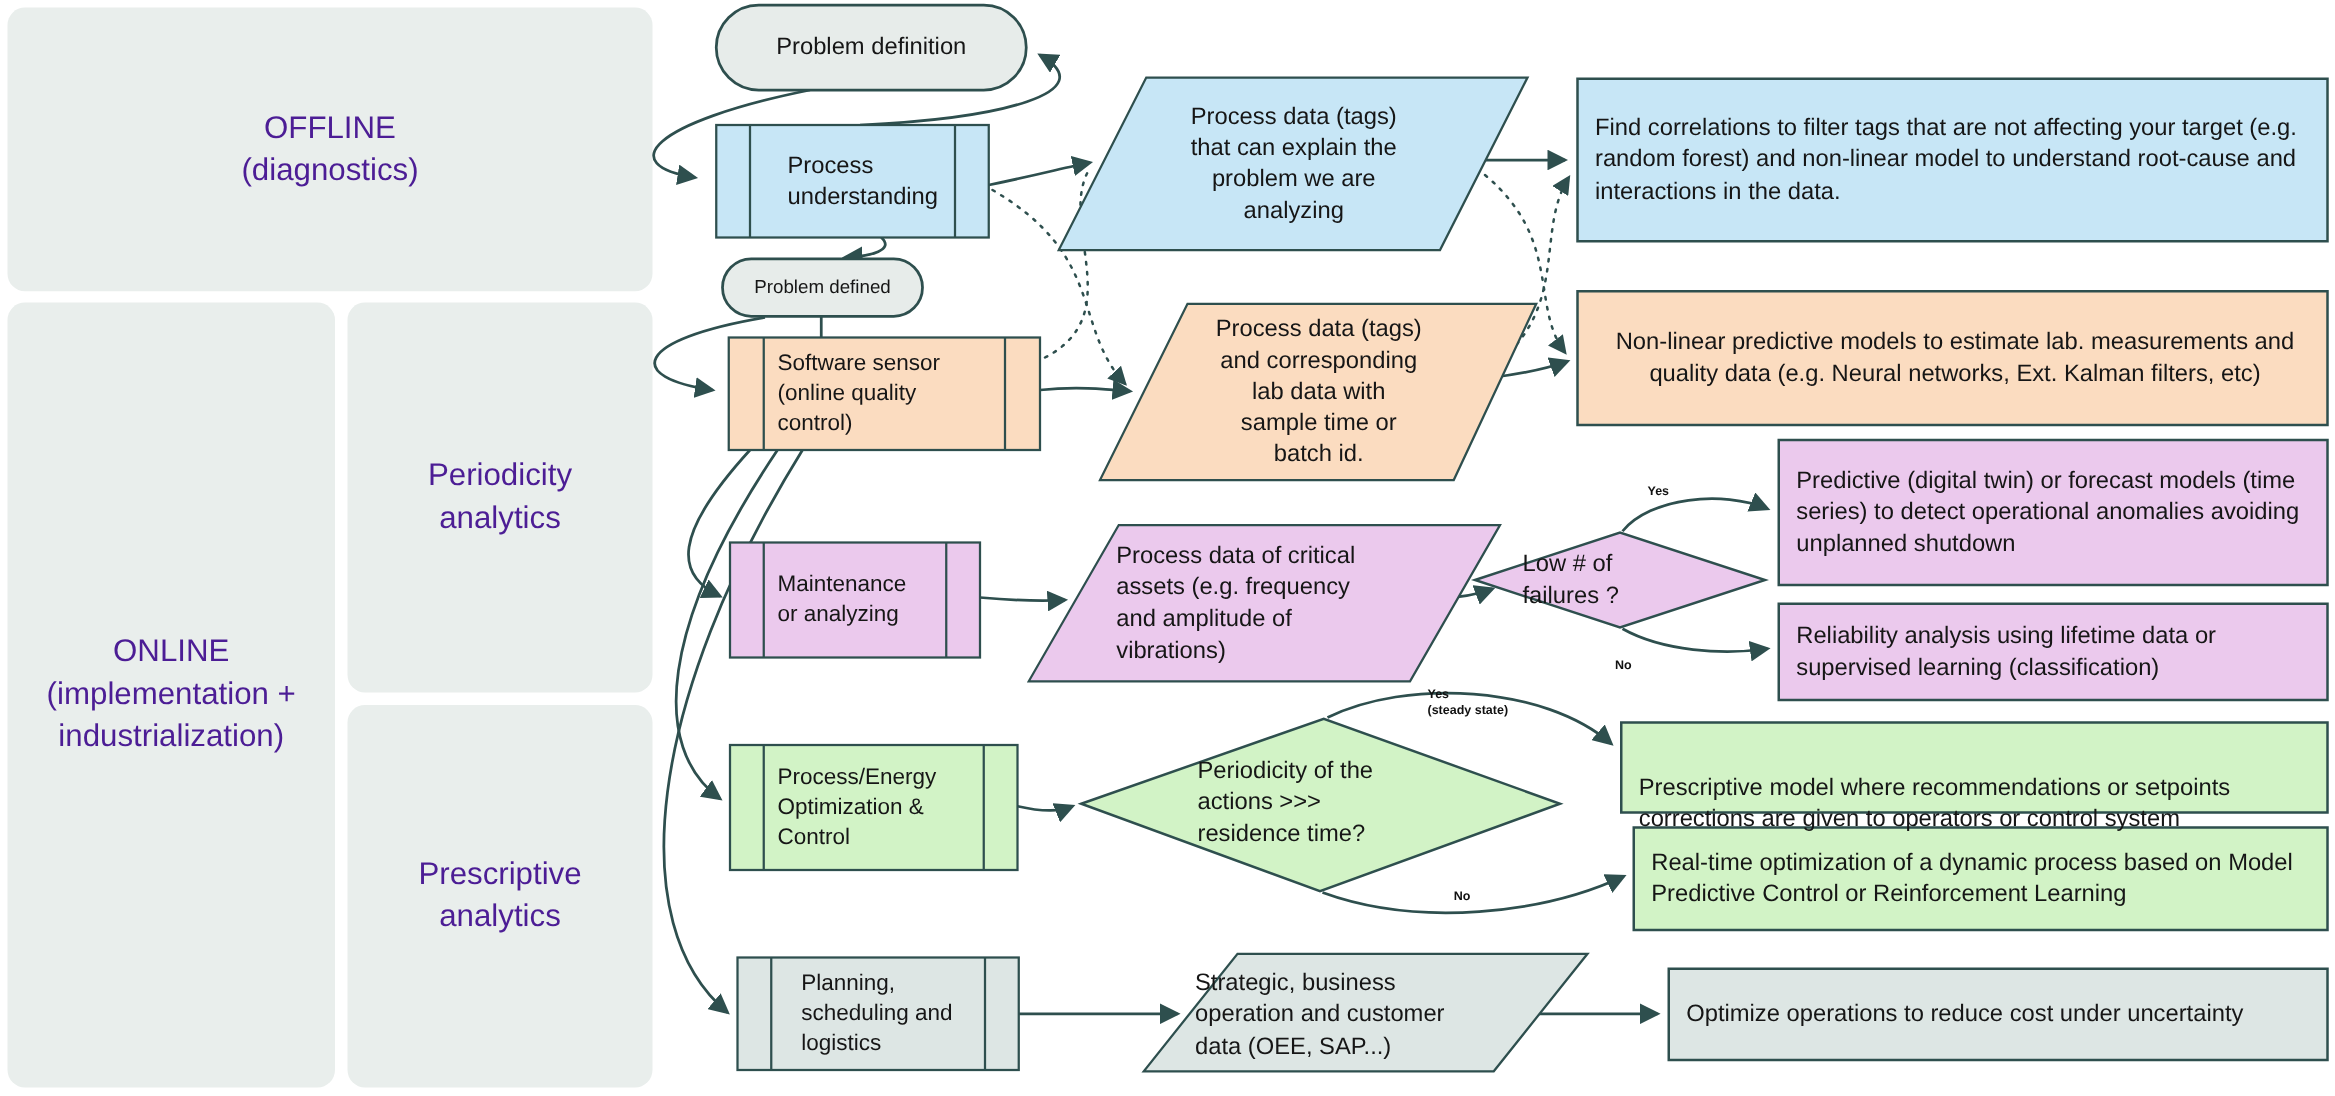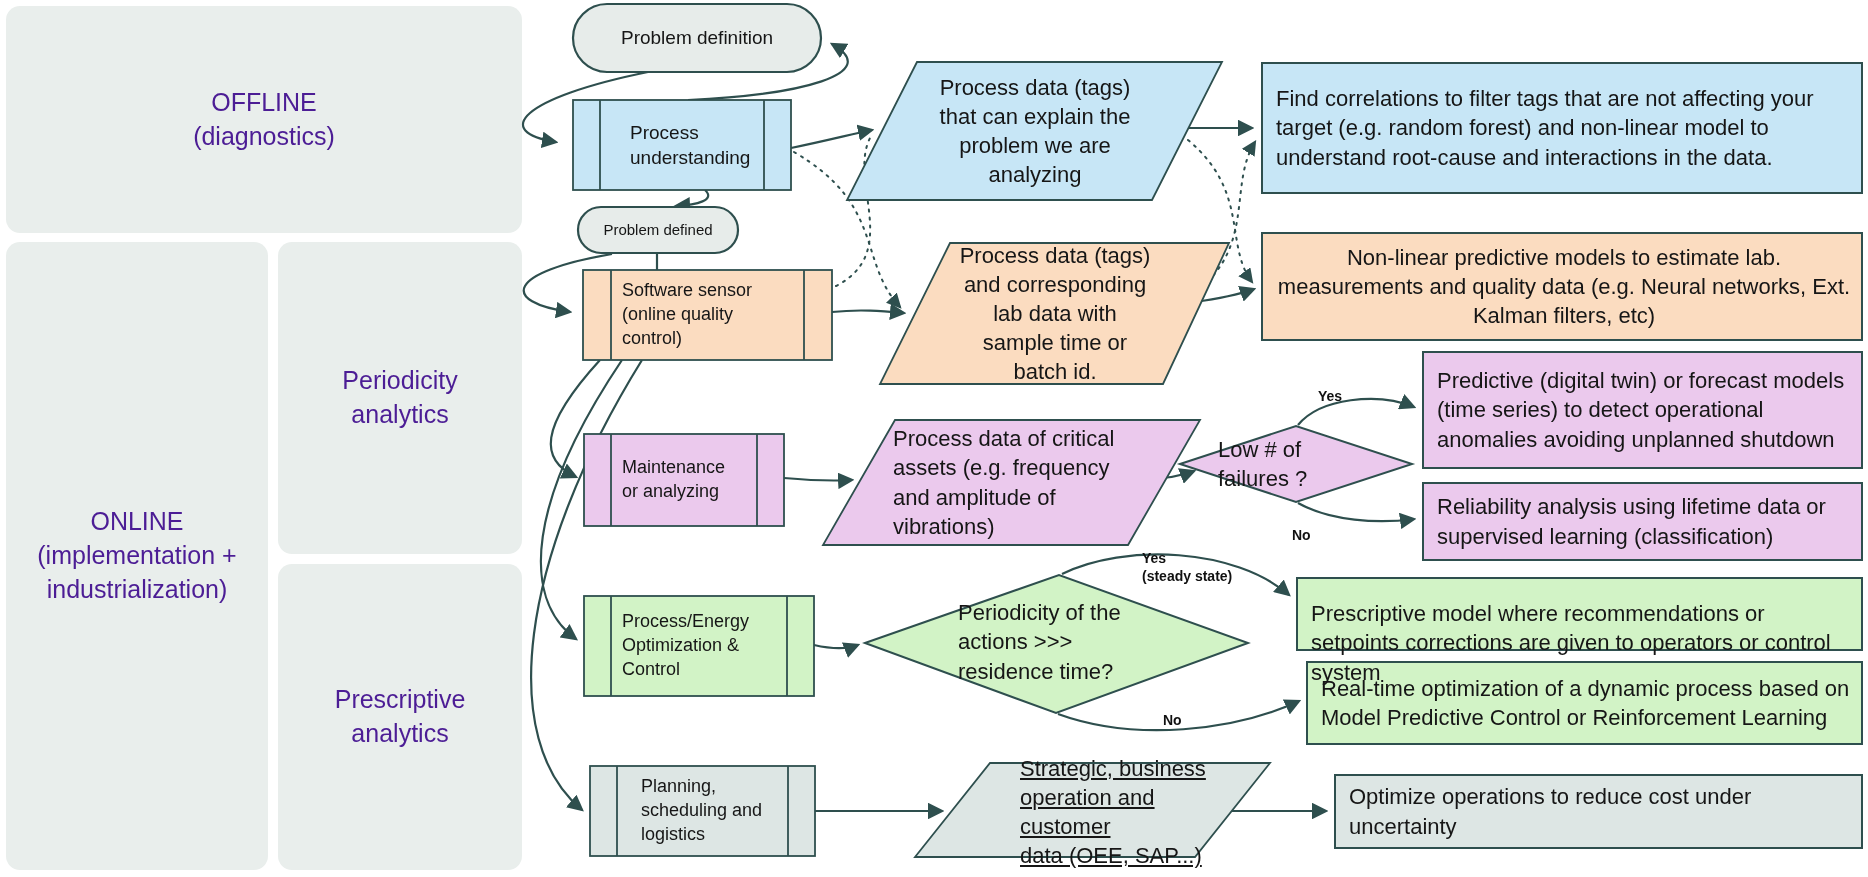--- a/index.html
+++ b/index.html
@@ -11,23 +11,23 @@
   .txt{
     position:absolute;display:flex;align-items:center;justify-content:center;
     white-space:pre-line;line-height:1.32;color:#161616;text-align:center;
   }
   .txt.left{justify-content:flex-start;text-align:left;}
   .panel{
     position:absolute;background:#e9eeec;border-radius:14px;
     display:flex;align-items:center;justify-content:center;
     font-size:25px;white-space:pre-line;text-align:center;line-height:1.35;color:#4c1d95;
   }
-  .blab{position:absolute;font-weight:bold;font-size:14px;white-space:pre-line;line-height:1.25;color:#111;}
+  .blab{position:absolute;font-weight:bold;font-size:10px;white-space:pre-line;line-height:1.25;color:#111;}
   .f18{font-size:18px;}
-  .f17{font-size:22px;}
+  .f17{font-size:19px;}
   .f19{font-size:19px;}
   .f15{font-size:15px;}
 </style>
 </head>
 <body>
 
 <div id="stage">
 
   <div class="panel" style="left:6px;top:6px;width:516px;height:227px;">OFFLINE
 (diagnostics)</div>
@@ -153,21 +153,21 @@
 analyzing</div>
   <div class="txt f17" style="left:930px;top:243px;width:250px;height:141px;">Process data (tags)
 and corresponding
 lab data with
 sample time or
 batch id.</div>
   <div class="txt left f17" style="left:893px;top:420px;width:236px;height:125px;">Process data of critical
 assets (e.g. frequency
 and amplitude of
 vibrations)</div>
-  <div class="txt left f17" style="left:1020px;top:763px;width:230px;height:98px;text-decoration:underline;">Strategic, business
+  <div class="txt left f17" style="left:956px;top:763px;width:230px;height:98px;">Strategic, business
 operation and customer
 data (OEE, SAP...)</div>
 
   <div class="txt left f17" style="left:1218px;top:426px;width:160px;height:76px;">Low # of
 failures ?</div>
   <div class="txt left f17" style="left:958px;top:586px;width:200px;height:112px;">Periodicity of the
 actions &gt;&gt;&gt;
 residence time?</div>
 
   <div class="blab" style="left:1318px;top:388px;">Yes</div>

